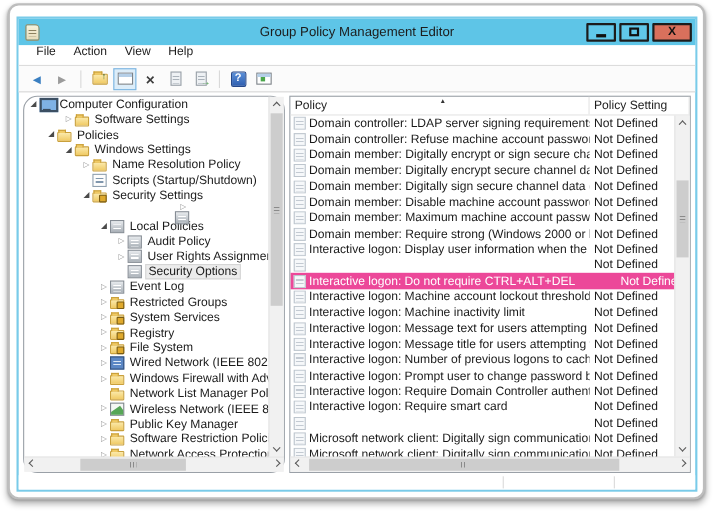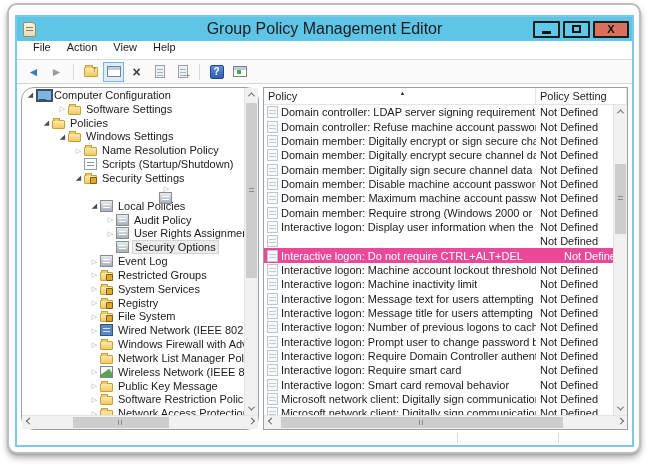--- a/index.html
+++ b/index.html
@@ -9,21 +9,21 @@
     box-shadow:0 4px 6px rgba(0,0,0,.30), 0 1px 2px rgba(0,0,0,.15); }
   .window { position:absolute; left:6px; top:10px; right:5px; bottom:5px;
     border:2px solid #79cbe9; background:#fff; display:flex; flex-direction:column; }
 
   
   .titlebar { height:24px; flex:none; background:#5ec5e7; display:flex; align-items:center; position:relative; }
   .app-icon { width:13px; height:15px; margin-left:6px; position:relative; flex:none;
     background:linear-gradient(#f7f2dc,#e8ddba); border:1px solid #9a8d62; border-radius:2px 4px 2px 2px; }
   .app-icon::before { content:""; position:absolute; left:2px; right:2px; top:3px; height:7px;
     background:repeating-linear-gradient(#0000 0 1px,#8c815e 1px 2px,#0000 2px 3px); }
-  .win-title { position:absolute; left:0; right:0; text-align:center; font-size:16px; color:#1c1c1c; }
+  .win-title { position:absolute; left:0; right:0; text-align:center; font-size:12px; color:#1c1c1c; }
   .win-btns { margin-left:auto; display:flex; gap:3px; margin-right:3px; position:relative; }
   .wbtn { width:27px; height:17px; border:2px solid #1c1c1c; border-radius:1px; background:#60c8ea;
     display:flex; align-items:center; justify-content:center; cursor:default; }
   .wbtn.close { width:36px; background:#d9705c; }
   .glyph-min { width:9px; height:3px; background:#111; margin-top:6px; }
   .glyph-max { width:9px; height:8px; border:2px solid #111; }
   .glyph-close { font-size:11px; font-weight:900; color:#111; line-height:1; }
 
   
   .menubar { height:19px; flex:none; background:#fff; border-bottom:1px solid #dcdcdc;
@@ -298,21 +298,21 @@
                 <span class="lbl">Network List Manager Policies</span>
               </div>
               <div class="tree-row" style="padding-left: 67px;">
                 <span class="expander col">▷</span>
                 <span class="ico wireless-network-icon"></span>
                 <span class="lbl">Wireless Network (IEEE 802.11)</span>
               </div>
               <div class="tree-row" style="padding-left: 67px;">
                 <span class="expander col">▷</span>
                 <span class="ico folder-icon"></span>
-                <span class="lbl">Public Key Message</span>
+                <span class="lbl">Public Key Manager</span>
               </div>
               <div class="tree-row" style="padding-left: 67px;">
                 <span class="expander col">▷</span>
                 <span class="ico folder-icon"></span>
                 <span class="lbl">Software Restriction Policies</span>
               </div>
               <div class="tree-row" style="padding-left: 67px;">
                 <span class="expander col">▷</span>
                 <span class="ico folder-icon"></span>
                 <span class="lbl">Network Access Protection</span>
@@ -483,21 +483,20 @@
               <div class="list-row">
                 <span class="lr-policy">
                   <span class="ico doc-icon"></span>
                   <span class="lr-text">Interactive logon: Require smart card</span>
                 </span>
                 <span class="lr-setting">Not Defined</span>
               </div>
               <div class="list-row">
                 <span class="lr-policy">
                   <span class="ico doc-icon"></span>
-                  <span class="lr-text">Interactive logon: Smart card removal behavior</span>
                 </span>
                 <span class="lr-setting">Not Defined</span>
               </div>
               <div class="list-row">
                 <span class="lr-policy">
                   <span class="ico doc-icon"></span>
                   <span class="lr-text">Microsoft network client: Digitally sign communications (al...</span>
                 </span>
                 <span class="lr-setting">Not Defined</span>
               </div>

